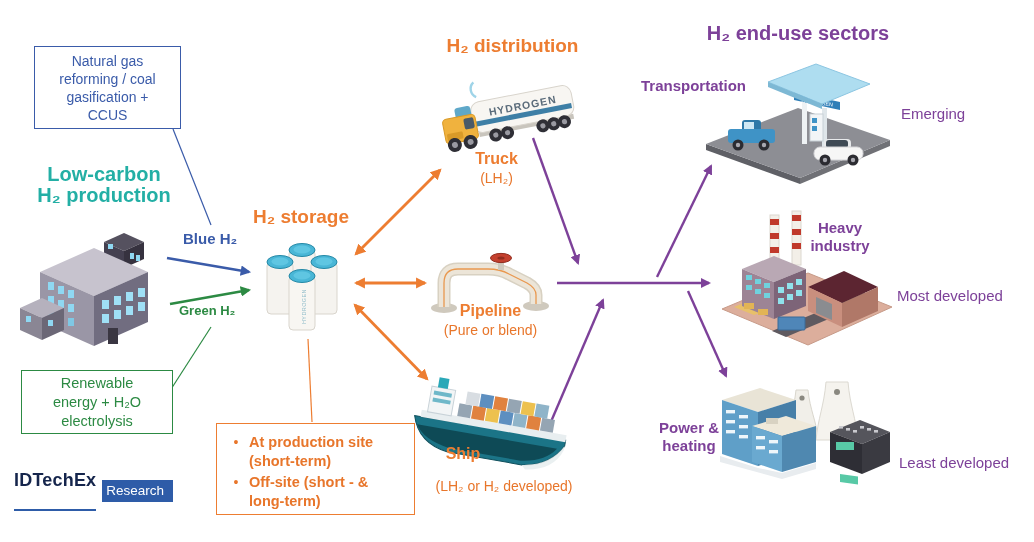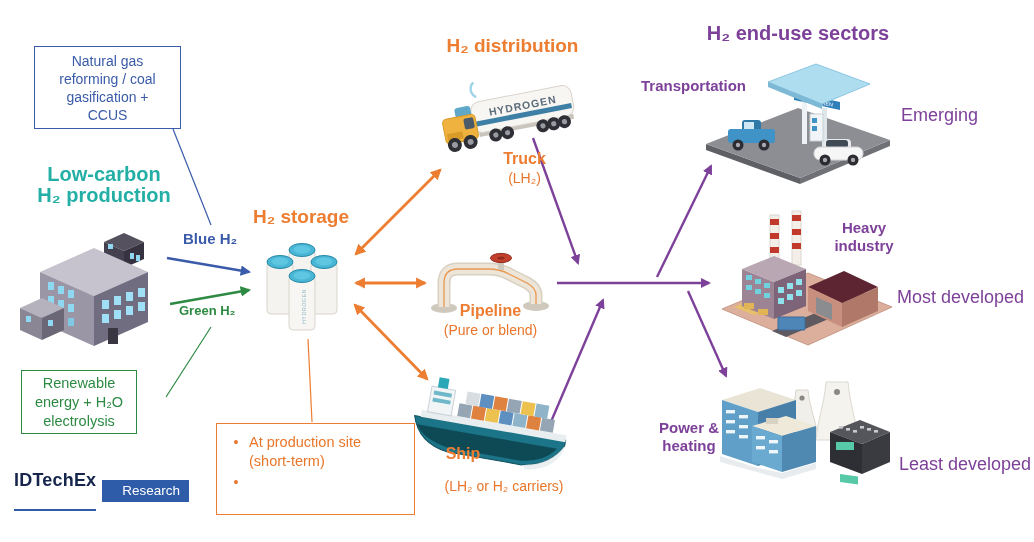--- a/index.html
+++ b/index.html
@@ -18,28 +18,28 @@
   .note-orange{border:1.6px solid #ED7D31;color:#E8762B;font-size:14.5px;line-height:19px;
                justify-content:flex-start;padding:9px 8px 9px 6px;}
   .h-teal{color:#23AFA5;font-weight:bold;font-size:20px;line-height:21px;}
   .h-orange{color:#ED7D31;font-weight:bold;font-size:19px;}
   .h-purple{color:#7D4199;font-weight:bold;font-size:20px;}
   .route-blue{color:#3A5BA9;font-weight:bold;font-size:15px;}
   .route-green{color:#2C8A43;font-weight:bold;font-size:13px;}
   .mode-name{color:#ED7D31;font-weight:bold;font-size:16px;}
   .mode-detail{color:#E8762B;font-size:14px;margin-top:2px;}
   .sector-name{color:#7D4199;font-weight:bold;font-size:15px;line-height:18px;}
-  .sector-status{color:#7D4199;font-size:18px;}
+  .sector-status{color:#7D4199;font-size:15px;}
   .bullet-row{display:flex;align-items:flex-start;margin-bottom:2px;}
   .bullet-dot{width:26px;text-align:center;flex:0 0 26px;font-size:14px;}
-  .bullet-text{flex:1;}
+  .bullet-text{flex:1;font-weight:bold;}
   .brand{display:flex;align-items:center;gap:6px;z-index:3;}
   .brand-logo{font-size:18px;font-weight:bold;color:#15254C;border-bottom:2.5px solid #2E5CA8;
               padding-bottom:18px;letter-spacing:0.2px;}
-  .brand-tag{background:#2E5CA8;color:#fff;font-size:13.5px;padding:3px 9px 4px 20px;}
+  .brand-tag{background:#2E5CA8;color:#fff;font-size:13.5px;padding:3px 9px 4px 4px;}
 </style>
 </head>
 <body>
 
 <div id="canvas">
 
   <svg id="arrows" width="1034" height="542">
     <defs>
       <marker id="aB" viewBox="0 0 10 10" refX="8" refY="5" markerWidth="4" markerHeight="4" orient="auto-start-reverse">
           <path d="M0,0L10,5L0,10Z" fill="#3A5BA9"></path>
@@ -108,21 +108,21 @@
     <polygon points="8,88 30,78 52,88 30,98" fill="#B5B1BD"></polygon>
     <polygon points="8,88 30,98 30,120 8,110" fill="#8A8694"></polygon>
     <polygon points="52,88 30,98 30,120 52,110" fill="#6B6776"></polygon>
     <rect x="14" y="96" width="5" height="6" fill="#8FD8F2"></rect>
       <rect x="36" y="100" width="5" height="6" fill="#8FD8F2"></rect>
   </svg>
 
   <div class="abs route-blue lbl" style="left:183px;top:230px;">Blue H₂</div>
   <div class="abs route-green lbl" style="left:179px;top:303px;">Green H₂</div>
 
-  <div class="abs note-box note-green ctr pre" style="left:21px;top:370px;width:116px;height:64px;">Renewable
+  <div class="abs note-box note-green ctr pre" style="left:21px;top:370px;width:152px;height:64px;">Renewable
 energy + H₂O
 electrolysis</div>
 
   <div class="abs brand" style="left:14px;top:470px;">
     <span class="brand-logo">IDTechEx</span>
     <span class="brand-tag">Research</span>
   </div>
 
   <div class="abs h-orange ctr lbl" style="left:250px;top:206px;width:102px;">H₂ storage</div>
 
@@ -151,20 +151,22 @@
   </svg>
 
   <div class="abs note-box note-orange" style="left:216px;top:423px;width:199px;height:92px;">
     <div class="bullet-row">
       <span class="bullet-dot">•</span>
       <span class="bullet-text pre">At production site
 (short-term)</span>
     </div>
     <div class="bullet-row">
       <span class="bullet-dot">•</span>
+      <span class="bullet-text pre">Off-site (short - &amp;
+long-term)</span>
     </div>
   </div>
 
   <div class="abs h-orange ctr lbl" style="left:440px;top:35px;width:145px;">H₂ distribution</div>
 
   <svg class="abs illus" style="left:437px;top:64px;" width="146" height="100" viewBox="0 0 146 100">
     <g transform="rotate(-11 73 55)">
       <path d="M44,12 a9,9 0 0 0 0,15" fill="none" stroke="#9FD4E8" stroke-width="2.4"></path>
       <rect x="40" y="62" width="96" height="5" fill="#C9C5BD"></rect>
       <rect x="36" y="32" width="102" height="31" rx="9" fill="#F8F6F2" stroke="#D8D4CC"></rect>
@@ -184,21 +186,21 @@
         <circle cx="68" cy="68" r="2.6" fill="#9A9AA2"></circle>
       <circle cx="104" cy="68" r="6.5" fill="#2F2F36"></circle>
         <circle cx="104" cy="68" r="2.6" fill="#9A9AA2"></circle>
       <circle cx="115" cy="68" r="6.5" fill="#2F2F36"></circle>
         <circle cx="115" cy="68" r="2.6" fill="#9A9AA2"></circle>
       <circle cx="126" cy="68" r="6.5" fill="#2F2F36"></circle>
         <circle cx="126" cy="68" r="2.6" fill="#9A9AA2"></circle>
     </g>
   </svg>
 
-  <div class="abs ctr lbl" style="left:472px;top:150px;width:105px;">
+  <div class="abs ctr lbl" style="left:444px;top:150px;width:105px;">
     <div class="mode-name">Truck</div>
     <div class="mode-detail">(LH₂)</div>
   </div>
 
   <svg class="abs illus" style="left:424px;top:247px;" width="138" height="70" viewBox="0 0 138 70">
     <ellipse cx="20" cy="61" rx="13" ry="5" fill="#CFC9BD"></ellipse>
     <ellipse cx="112" cy="59" rx="13" ry="5" fill="#CFC9BD"></ellipse>
     <path d="M20,60 V36 Q20,22 34,22 H64 Q76,22 85,27 L103,36 Q112,41 112,48 V57" fill="none" stroke="#D8D1C2" stroke-width="13" stroke-linejoin="round"></path>
     <path d="M20,60 V36 Q20,22 34,22 H64 Q76,22 85,27 L103,36 Q112,41 112,48 V57" fill="none" stroke="#ECE5D8" stroke-width="10" stroke-linejoin="round"></path>
     <path d="M20,60 V36 Q20,22 34,22 H64 Q76,22 85,27 L103,36 Q112,41 112,48 V57" fill="none" stroke="#E9984F" stroke-width="1.3"></path>
@@ -234,21 +236,21 @@
         <rect x="94" y="21" width="13" height="13" fill="#95A5B3"></rect>
       <rect x="108" y="21" width="13" height="13" fill="#EDC14F"></rect>
         <rect x="122" y="21" width="13" height="13" fill="#8FB4C9"></rect>
       <path d="M118,84 Q146,80 157,58 L157,62 Q150,84 122,88 Z" fill="#E8EEF0" opacity="0.9"></path>
     </g>
   </svg>
 
   <div class="abs ctr lbl" style="left:413px;top:445px;width:100px;">
     <div class="mode-name">Ship</div>
   </div>
-  <div class="abs ctr mode-detail lbl" style="left:428px;top:476px;width:152px;">(LH₂ or H₂ carriers)</div>
+  <div class="abs ctr mode-detail lbl" style="left:428px;top:476px;width:152px;">(LH₂ or H₂ developed)</div>
 
   <div class="abs h-purple ctr lbl" style="left:703px;top:22px;width:190px;">H₂ end-use sectors</div>
 
   <div class="abs sector-name lbl" style="left:641px;top:77px;">Transportation</div>
 
   <svg class="abs illus" style="left:698px;top:52px;" width="198" height="132" viewBox="0 0 198 132">
     <polygon points="8,92 102,126 102,132 8,98" fill="#5F6066"></polygon>
     <polygon points="192,88 102,126 102,132 192,94" fill="#707176"></polygon>
     <polygon points="8,92 100,56 192,88 102,126" fill="#8D8E94"></polygon>
     <rect x="104" y="50" width="5" height="42" fill="#EEF2F4"></rect>
@@ -315,21 +317,21 @@
       <polygon points="92,84 128,68 162,84 126,100" fill="#5C2531"></polygon>
       <polygon points="92,84 126,100 126,124 92,108" fill="#C98F7E"></polygon>
       <polygon points="162,84 126,100 126,124 162,108" fill="#B07868"></polygon>
       <polygon points="100,94 116,101 116,117 100,110" fill="#8A8C90"></polygon>
     </g>
     <rect x="62" y="114" width="27" height="13" rx="1" fill="#4F86B8" stroke="#3A6A98"></rect>
     <rect x="28" y="100" width="10" height="6" fill="#E2B455"></rect>
       <rect x="42" y="106" width="10" height="6" fill="#E2B455"></rect>
   </svg>
 
-  <div class="abs sector-name ctr pre lbl" style="left:818px;top:219px;width:92px;">Heavy
+  <div class="abs sector-name ctr pre lbl" style="left:794px;top:219px;width:92px;">Heavy
 industry</div>
   <div class="abs sector-status lbl" style="left:897px;top:287px;">Most developed</div>
 
   <svg class="abs illus" style="left:712px;top:376px;" width="192" height="112" viewBox="0 0 192 112">
     <g>
       <path d="M84,14 C82,34 76,44 74,62 L106,62 C104,44 98,34 96,14 Z" fill="#F1EFE9" stroke="#D9D6CD"></path>
       <circle cx="90" cy="22" r="2.6" fill="#8A8880"></circle>
       <path d="M114,6 C112,30 106,42 104,64 L146,64 C144,42 138,30 136,6 Z" fill="#F5F3EE" stroke="#DCD9D1"></path>
       <circle cx="125" cy="16" r="3" fill="#8A8880"></circle>
     </g>

